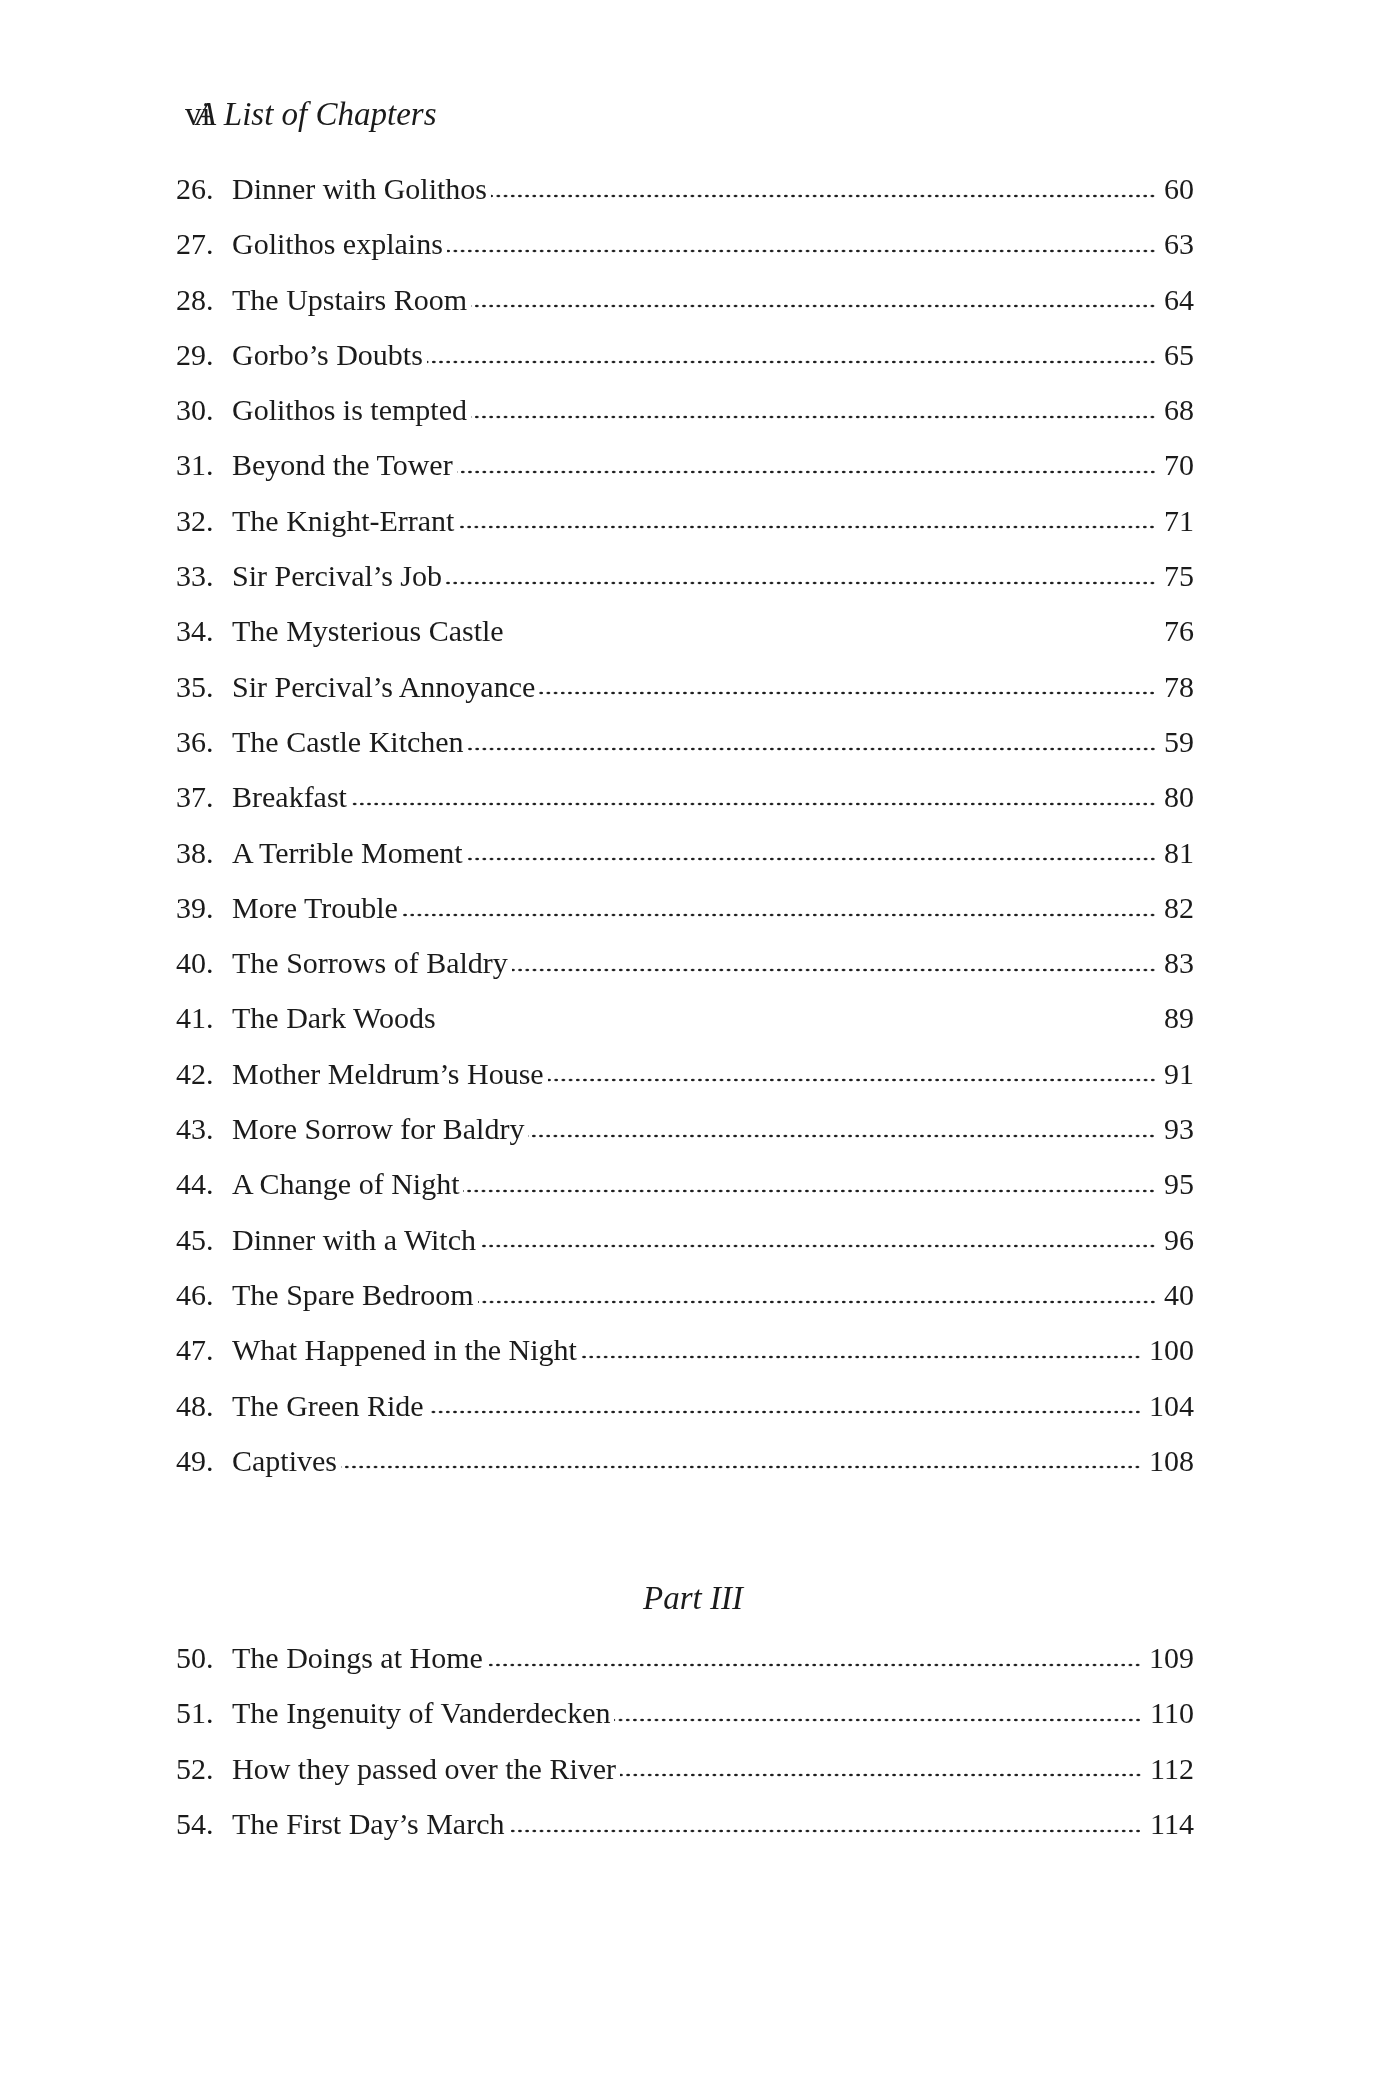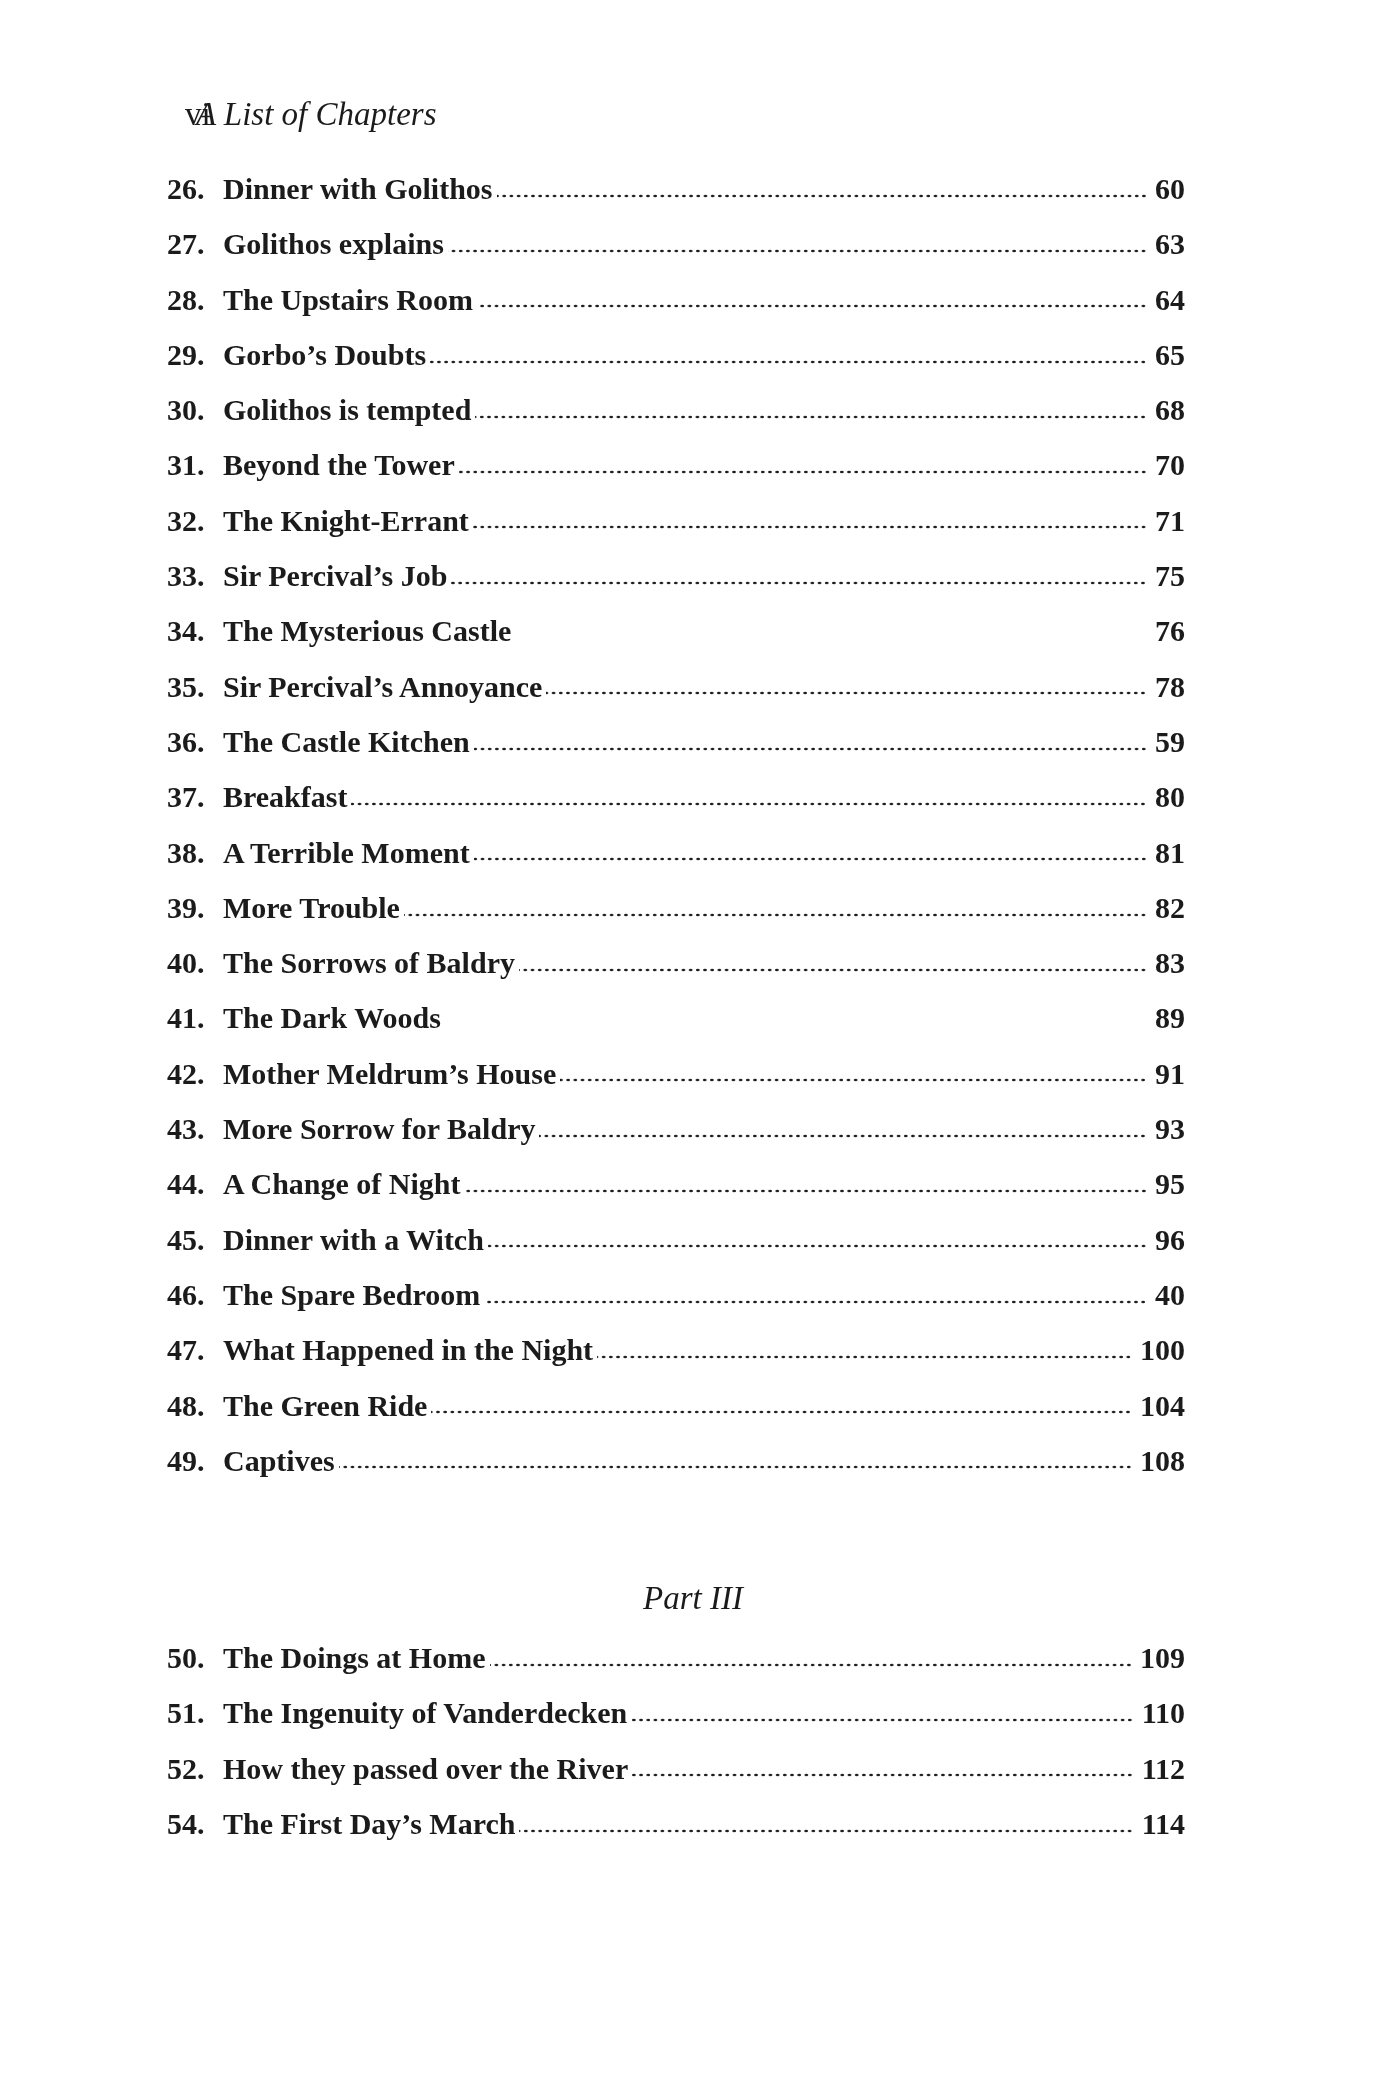--- a/index.html
+++ b/index.html
@@ -33,23 +33,22 @@
       position: absolute;
       left: 0;
       right: 0;
       top: 0;
       text-align: left;
       font-style: italic;
       padding-left: 20px;
     }
     .toc {
       position: absolute;
-      left: 167px;
+      left: 176px;
       width: 1018px;
-      font-weight: bold;
     }
     .toc-part1 { top: 161px; }
     .toc-part3 { top: 1630px; }
     .toc-row {
       display: flex;
       align-items: baseline;
       height: 55.3px;
       font-size: 30px;
       line-height: 55.3px;
       white-space: nowrap;

